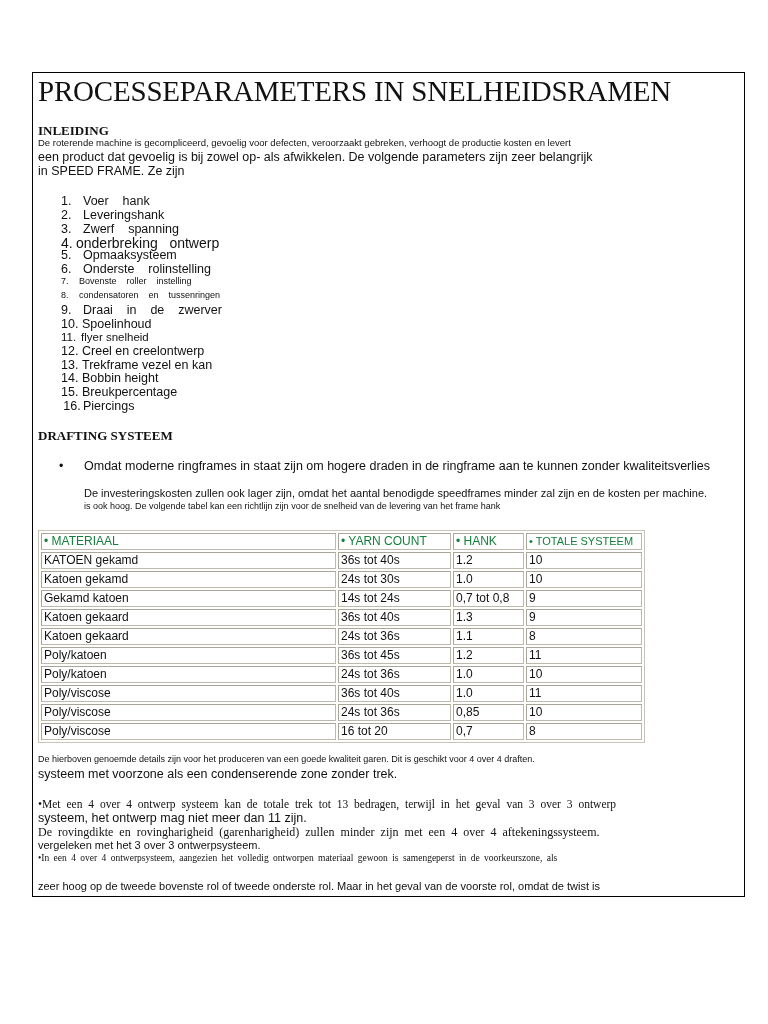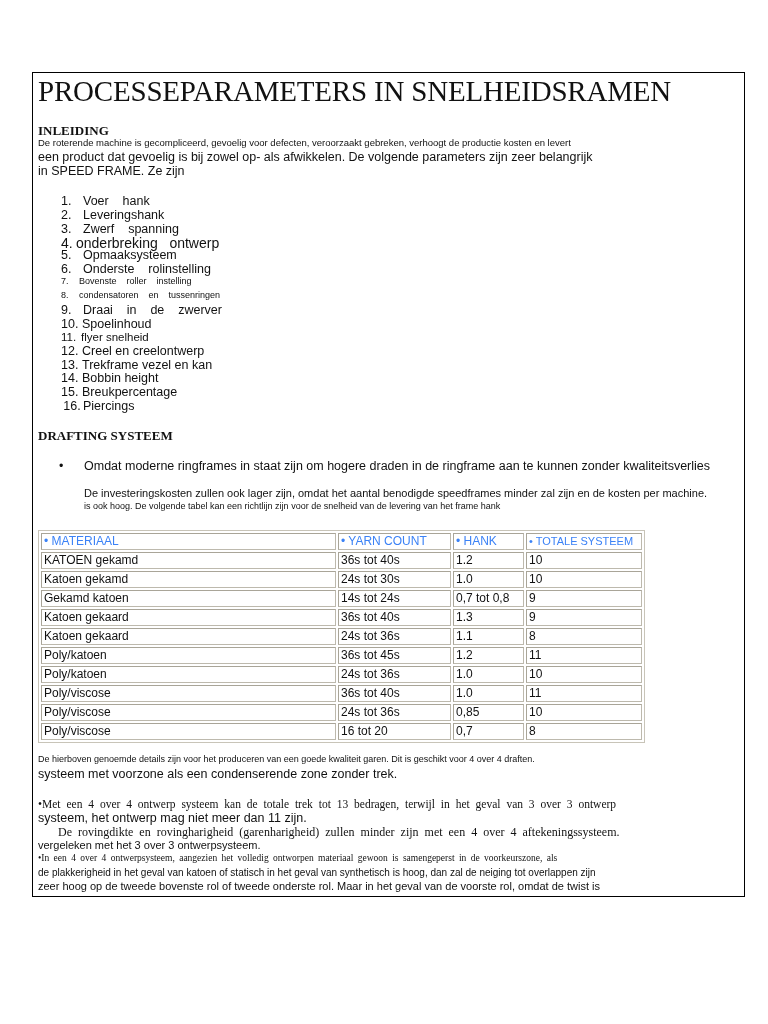--- a/index.html
+++ b/index.html
@@ -24,21 +24,21 @@
     border: 1px solid #c8c4b8;
   }
   table.spec td {
     border: 1px solid #bdb9ad; border-top-color: #a9a598; border-left-color: #a9a598;
     padding: 0 2px; height: 15px; line-height: 15px; background: #fff;
   }
   table.spec td.c0 { width: 289px; }
   table.spec td.c1 { width: 107px; }
   table.spec td.c2 { width: 65px; }
   table.spec td.c3 { width: 110px; }
-  .hdr { color: #3b82f6; }
+  .hdr { color: #15803d; }
   .hdr.small { font-size: 11px; }
 </style>
 </head>
 <body>
 
 <div class="frame">
 
   <div class="abs serif title">PROCESSEPARAMETERS IN SNELHEIDSRAMEN</div>
 
   <div class="abs serif h2" style="top:50px;">INLEIDING</div>
@@ -173,20 +173,19 @@
     </tr>
   </tbody>
     </table>
 
   <div class="abs sans" style="left:5px; top:681px; font-size:9px;">De hierboven genoemde details zijn voor het produceren van een goede kwaliteit garen. Dit is geschikt voor 4 over 4 draften.</div>
   <div class="abs sans t12" style="left:5px; top:694px;">systeem met voorzone als een condenserende zone zonder trek.</div>
 
   <div class="abs serif" style="left:5px; top:725px; font-size:11.5px; word-spacing:3px;">•Met een 4 over 4 ontwerp systeem kan de totale trek tot 13 bedragen, terwijl in het geval van 3 over 3 ontwerp</div>
   <div class="abs sans t12" style="left:5px; top:738px;">systeem, het ontwerp mag niet meer dan 11 zijn.</div>
 
-  <div class="abs serif" style="left:5px; top:752px; font-size:12px; word-spacing:3px;margin-left:20px;">De rovingdikte en rovingharigheid (garenharigheid) zullen minder zijn met een 4 over 4 aftekeningssysteem.</div>
+  <div class="abs serif" style="left:5px; top:752px; font-size:12px; word-spacing:3px;">De rovingdikte en rovingharigheid (garenharigheid) zullen minder zijn met een 4 over 4 aftekeningssysteem.</div>
   <div class="abs sans t11" style="left:5px; top:766px;">vergeleken met het 3 over 3 ontwerpsysteem.</div>
 
   <div class="abs serif" style="left:5px; top:780px; font-size:9.5px; word-spacing:2px;">•In een 4 over 4 ontwerpsysteem, aangezien het volledig ontworpen materiaal gewoon is samengeperst in de voorkeurszone, als</div>
-  <div class="abs sans" style="left:5px; top:794px; font-size:10px;">de plakkerigheid in het geval van katoen of statisch in het geval van synthetisch is hoog, dan zal de neiging tot overlappen zijn</div>
   <div class="abs sans t11" style="left:5px; top:807px;">zeer hoog op de tweede bovenste rol of tweede onderste rol. Maar in het geval van de voorste rol, omdat de twist is</div>
 
 </div>
 
 </body></html>

